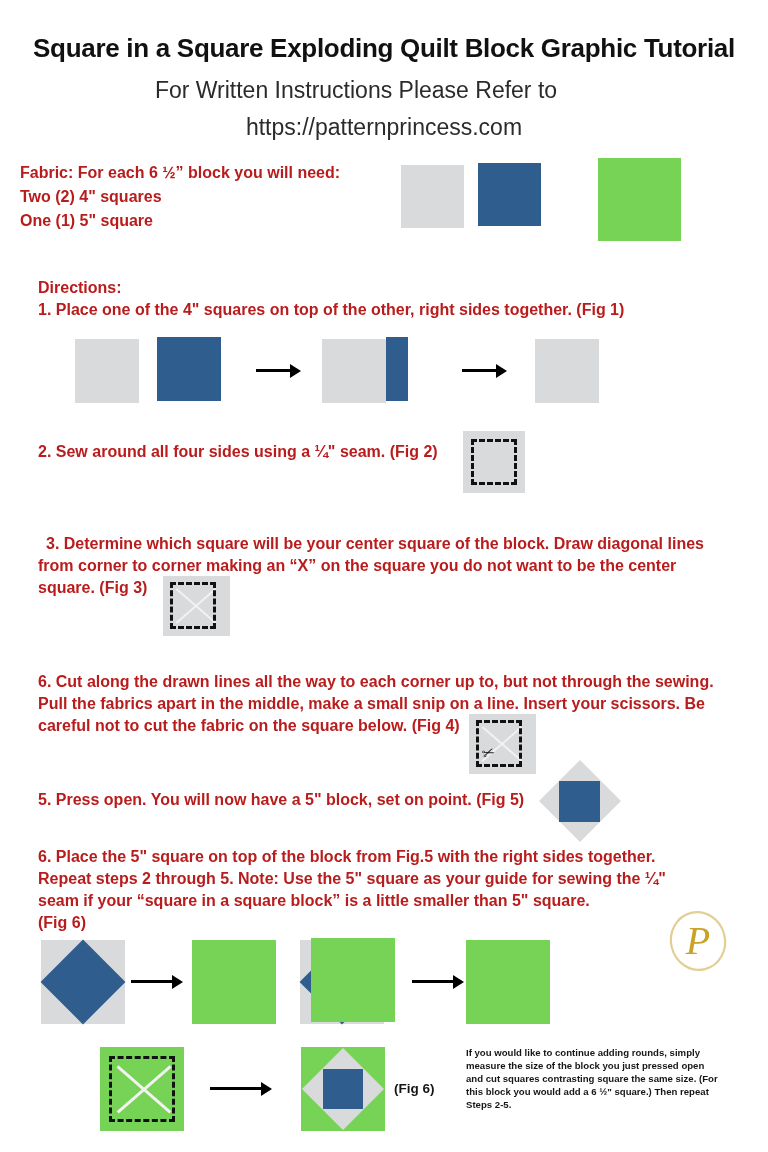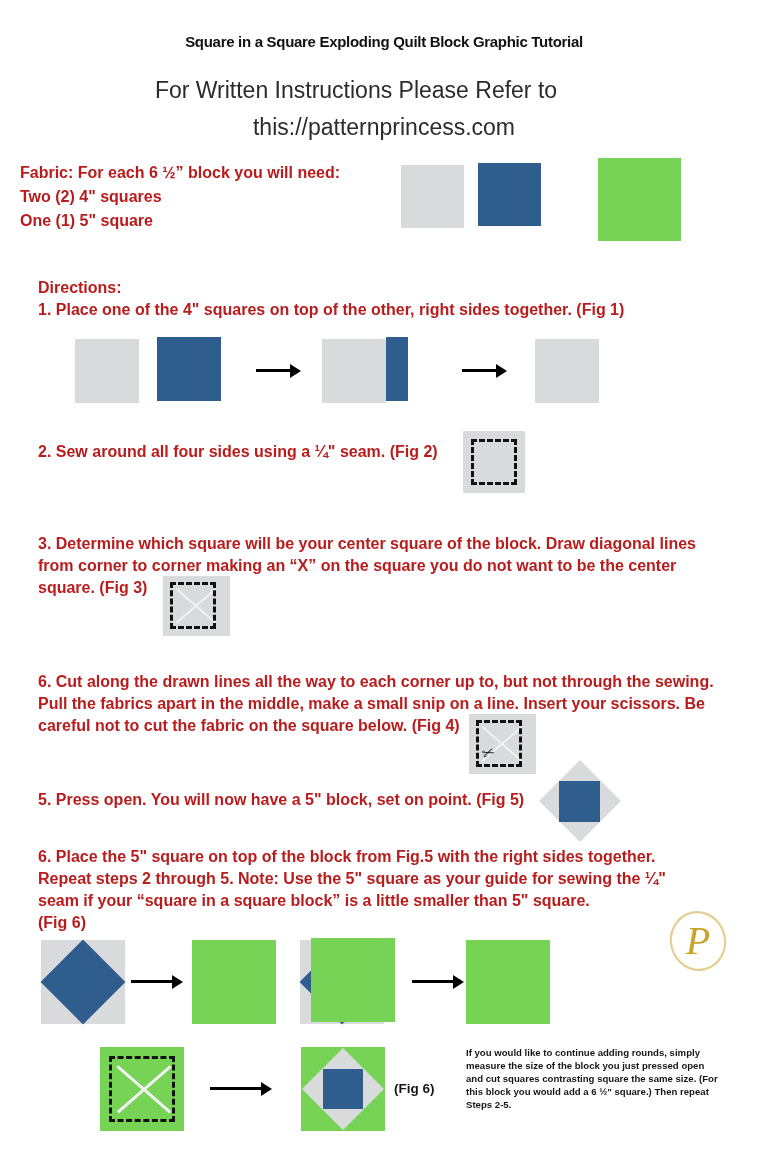--- a/index.html
+++ b/index.html
@@ -16,21 +16,21 @@
     overflow: hidden;
   }
 
   
   .page-title {
     position: absolute;
     top: 33px;
     left: 0;
     width: 768px;
     text-align: center;
-    font-size: 15px;
+    font-size: 26px;
     font-weight: bold;
     letter-spacing: -0.3px;
     color: #111111;
   }
   .subtitle-1 {
     position: absolute;
     top: 77px;
     left: 0;
     width: 712px;
     text-align: center;
@@ -138,21 +138,21 @@
     position: absolute;
     width: 72px;
     height: 66px;
   }
 </style>
 </head>
 <body>
 
 <div class="page-title">Square in a Square Exploding Quilt Block Graphic Tutorial</div>
 <div class="subtitle-1">For Written Instructions Please Refer to</div>
-<div class="subtitle-2">this://patternprincess.com</div>
+<div class="subtitle-2">https://patternprincess.com</div>
 
 <div class="body-text" style="left:20px; top:163px;">Fabric: For each 6 ½” block you will need:</div>
 <div class="body-text" style="left:20px; top:187px;">Two (2) 4" squares</div>
 <div class="body-text" style="left:20px; top:211px;">One (1) 5" square</div>
 
 <div class="sq gray" style="left:401px; top:165px; width:63px; height:63px;"></div>
 <div class="sq blue" style="left:478px; top:163px; width:63px; height:63px;"></div>
 <div class="sq green" style="left:598px; top:158px; width:83px; height:83px;"></div>
 
 <div class="body-text" style="left:38px; top:278px;">Directions:</div>
@@ -174,21 +174,21 @@
   <div class="head" style="left:34px;"></div>
 </div>
 
 <div class="sq gray" style="left:535px; top:339px; width:64px; height:64px;"></div>
 
 <div class="body-text" style="left:38px; top:442px;">2. Sew around all four sides using a ¼" seam.  (Fig 2)</div>
 
 <div class="sq gray" style="left:463px; top:431px; width:62px; height:62px;"></div>
 <div class="stitch" style="left:471px; top:439px; width:46px; height:46px;"></div>
 
-<div class="body-text" style="left:38px; top:534px;">3. Determine which square will be your center square of the block. Draw diagonal lines</div>
+<div class="body-text" style="left:46px; top:534px;">3. Determine which square will be your center square of the block. Draw diagonal lines</div>
 <div class="body-text" style="left:38px; top:556px;">from corner to corner making an “X” on the square you do not want to be the center</div>
 <div class="body-text" style="left:38px; top:578px;">square.   (Fig 3)</div>
 
 <div class="sq gray" style="left:163px; top:576px; width:67px; height:60px;"></div>
 <div class="xline" style="left:170px; top:605px; width:52px; height:2.4px; transform: rotate(41deg);"></div>
 <div class="xline" style="left:170px; top:605px; width:52px; height:2.4px; transform: rotate(-41deg);"></div>
 <div class="stitch" style="left:170px; top:582px; width:46px; height:47px;"></div>
 
 <div class="body-text" style="left:38px; top:672px;">6. Cut along the drawn lines all the way to each corner up to, but not through the sewing.</div>
 <div class="body-text" style="left:38px; top:694px;">Pull the fabrics apart in the middle, make a small snip on a line. Insert your scissors. Be</div>

